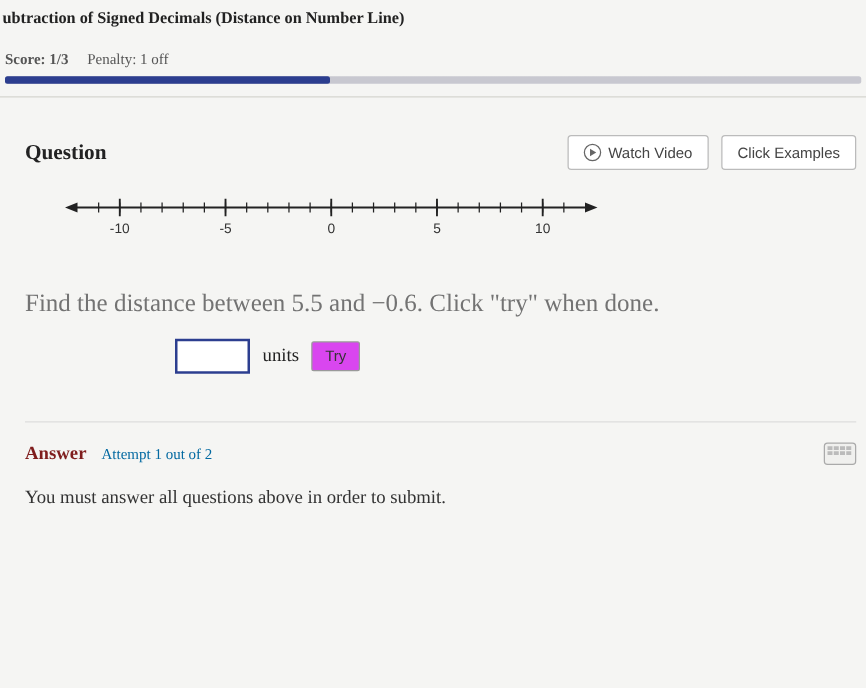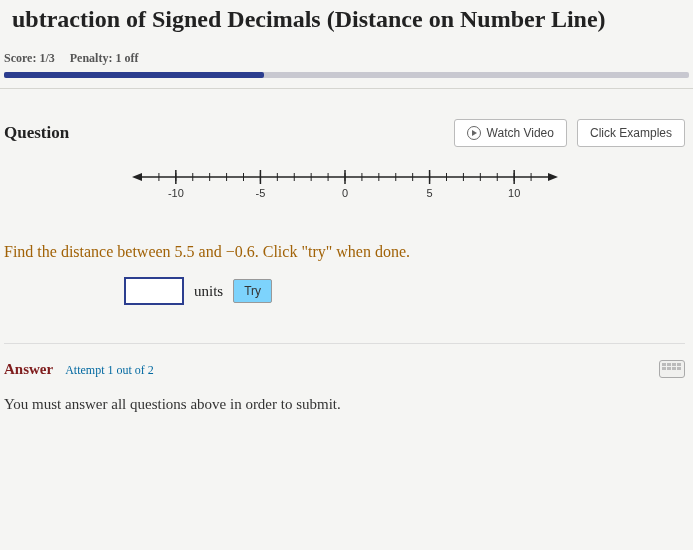--- a/index.html
+++ b/index.html
@@ -9,52 +9,52 @@
       color: #333;
       width: 693px;
       height: 550px;
       overflow: hidden;
       position: relative;
     }
     .header {
       padding: 6px 0 4px 0;
     }
     .title {
-      font-size: 24px;
+      font-size: 13px;
       font-weight: bold;
       color: #222;
-      padding-left: 12px;
+      padding-left: 2px;
     }
     .score-row {
       padding: 14px 0 6px 4px;
       font-size: 12px;
       color: #555;
     }
     .score-row .score { font-weight: bold; margin-right: 12px; }
-    .score-row .penalty { font-weight: bold; margin-top: 32px; }
+    .score-row .penalty { font-weight: normal; margin-top: 32px; }
     .progress-bar {
       height: 6px;
       background: linear-gradient(to right, #c8c8d0 0%, #c8c8d0 100%);
       position: relative;
       margin: 0 4px 0 4px;
       border-radius: 2px;
     }
     .progress-fill {
       position: absolute;
       left: 0; top: 0; bottom: 0;
       width: 38%;
       background: #2c3e8f;
       border-radius: 2px;
     }
     .divider {
       border-top: 1px solid #d5d5d0;
       margin-top: 10px;
     }
     .content {
-      padding: 30px 8px 0 4px;
+      padding: 30px 8px 0 20px;
     }
     .q-row {
       display: flex;
       align-items: center;
       justify-content: space-between;
       margin-bottom: 18px;
     }
     .q-label {
       font-size: 17px;
       font-weight: bold;
@@ -89,30 +89,29 @@
       border-bottom: 3px solid transparent;
       margin-left: 1px;
     }
     .instruction {
       font-size: 16px;
       color: #222;
       margin-bottom: 34px;
     }
     .numberline-wrap {
       padding: 0 30px 30px 30px;
-      text-align: center;
     }
     .numberline {
       position: relative;
       height: 40px;
     }
     .nl-svg { width: 430px; height: 40px; }
     .second-instruction {
-      font-size: 16px;
-      color: #a16207;
+      font-size: 20px;
+      color: #737373;
       margin: 8px 0 16px 0;
     }
     .answer-row {
       display: flex;
       align-items: center;
       gap: 10px;
       margin-left: 120px;
       margin-bottom: 38px;
     }
     .answer-input {
@@ -122,21 +121,21 @@
       background: #fff;
       font-size: 14px;
       text-align: center;
     }
     .units-label {
       font-size: 15px;
       color: #222;
     }
     .try-btn {
       border: 1px solid #999;
-      background: #7dd3fc;
+      background: #d946ef;
       padding: 4px 10px;
       font-size: 12px;
       color: #333;
       border-radius: 2px;
       cursor: pointer;
       font-family: Arial, sans-serif;
     }
     .answer-section {
       border-top: 1px solid #ddd;
       padding-top: 16px;

